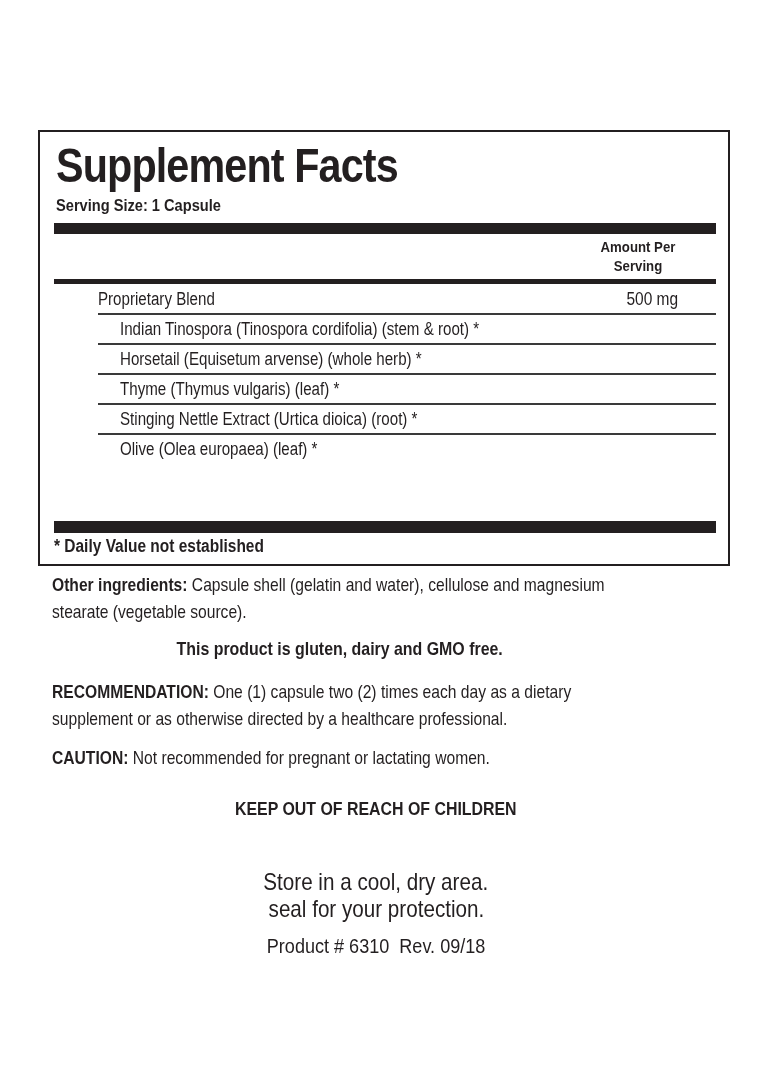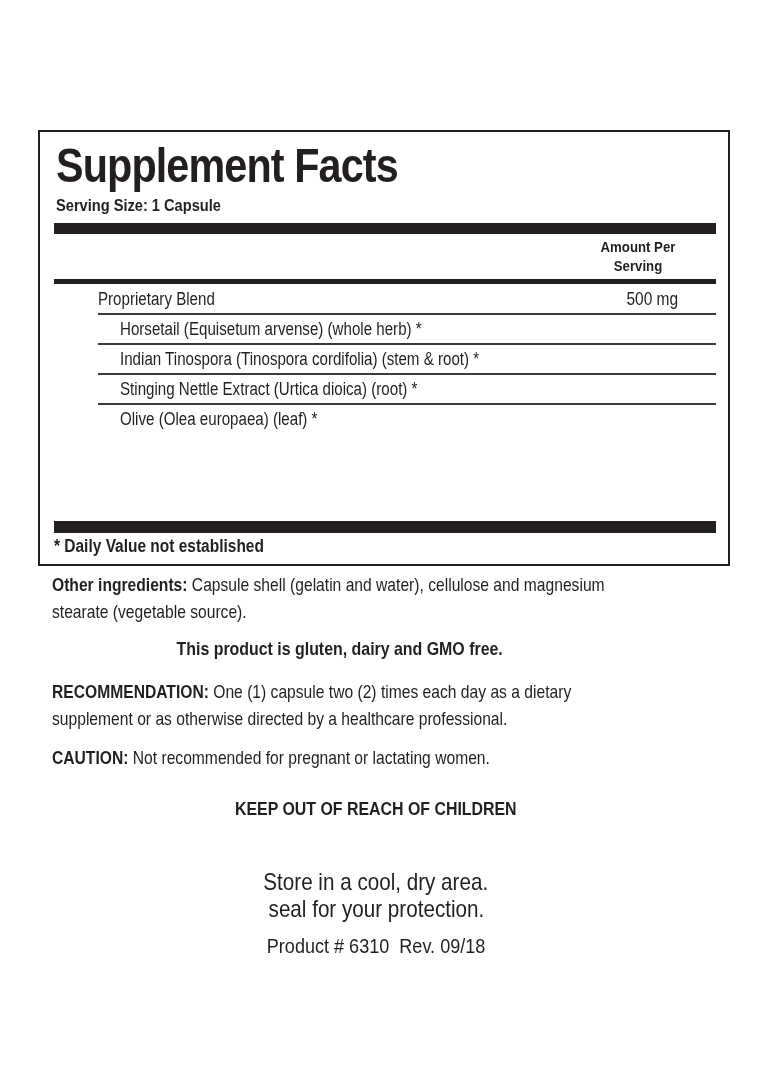--- a/index.html
+++ b/index.html
@@ -74,24 +74,27 @@
     <div>Serving</div>
   </div>
   <div id="bar-mid" class="thick-bar"></div>
 
   <div id="rows">
     <div class="row">
       <span class="name">Proprietary Blend</span>
       <span class="amt">500 mg</span>
     </div>
     <div class="row sub">
+      <span class="name">Indian Tinospora (Tinospora cordifolia) (stem &amp; root) *</span>
+    </div>
+    <div class="row sub">
       <span class="name">Horsetail (Equisetum arvense) (whole herb) *</span>
     </div>
     <div class="row sub">
-      <span class="name">Indian Tinospora (Tinospora cordifolia) (stem &amp; root) *</span>
+      <span class="name">Thyme (Thymus vulgaris) (leaf) *</span>
     </div>
     <div class="row sub">
       <span class="name">Stinging Nettle Extract (Urtica dioica) (root) *</span>
     </div>
     <div class="row sub">
       <span class="name">Olive (Olea europaea) (leaf) *</span>
     </div>
   </div>
 
   <div id="bar-bottom" class="thick-bar"></div>

